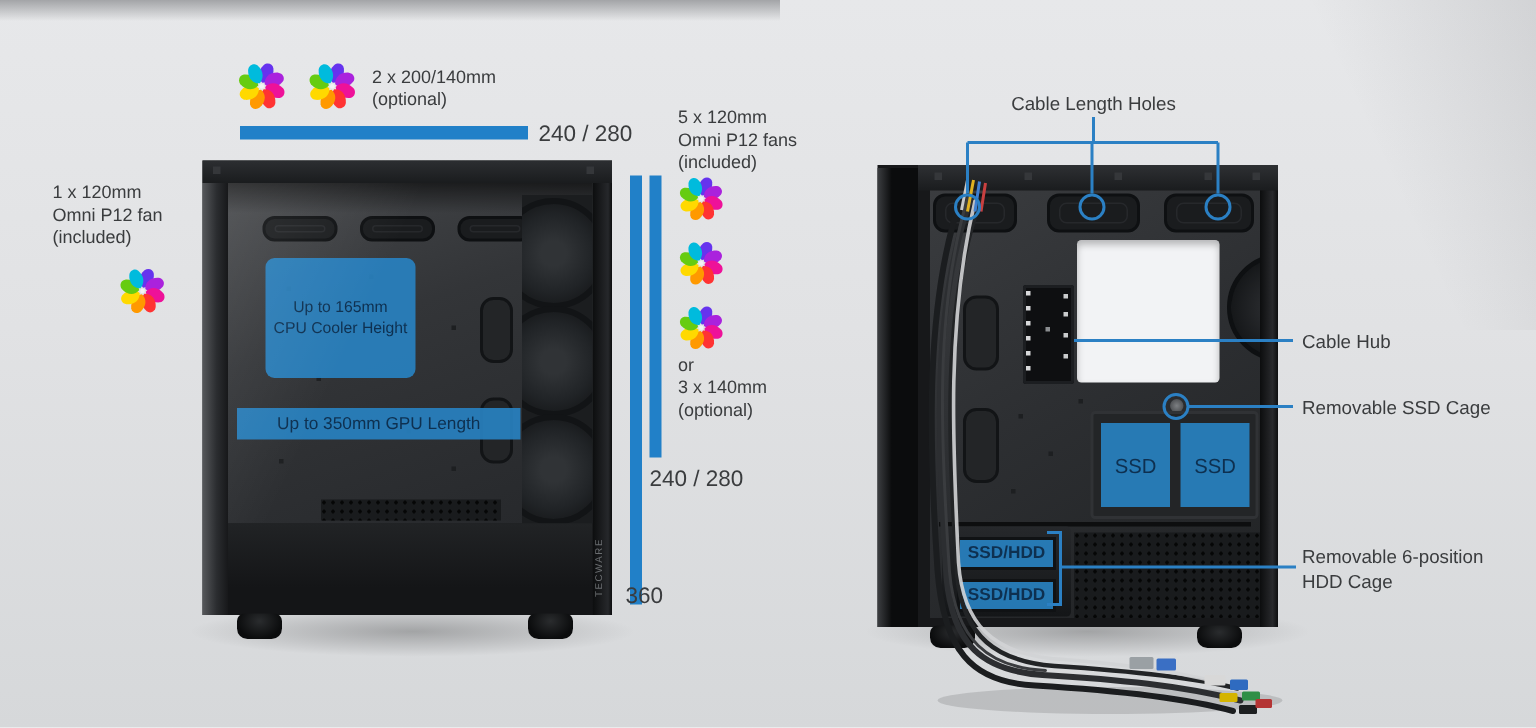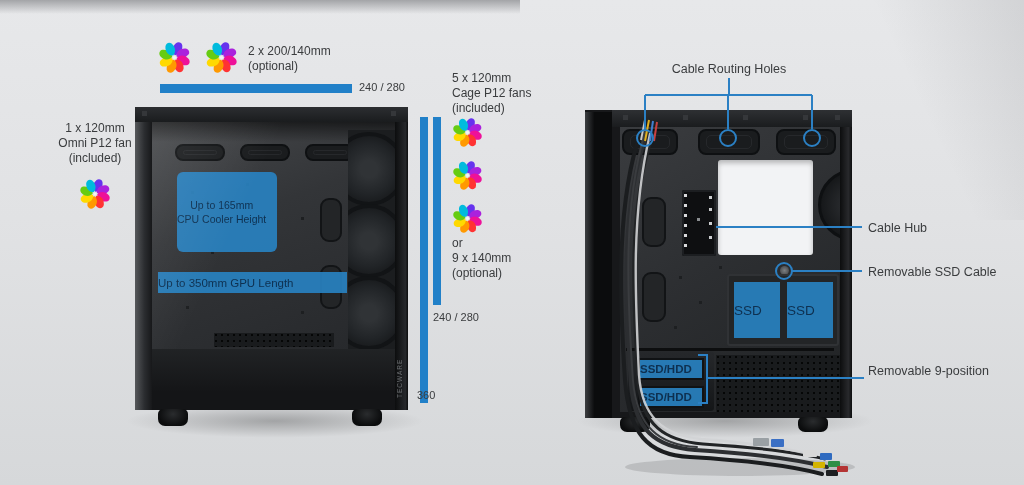--- a/index.html
+++ b/index.html
@@ -1,23 +1,23 @@
 <!DOCTYPE html>
 <html><head>
 <meta charset="utf-8">
 <style>
   html,body{margin:0;padding:0}
   .stage{position:relative;width:1024px;height:485px;overflow:hidden;
     background:linear-gradient(180deg,#e7e8ea 0%,#e1e2e4 45%,#d6d8da 100%);
     font-family:"Liberation Sans",sans-serif;color:#3a3c3e}
   .abs{position:absolute}
   .note{font-size:12px;line-height:15px;color:#3a3c3e}
-  .dim{font-size:11px;color:#3a3c3e}
+  .dim{font-size:15px;color:#3a3c3e}
   .bluebar{background:#2180c8}
-  .overlay{background:rgba(40,129,192,.92);color:#0e3050;display:flex;align-items:center;text-align:center}
+  .overlay{background:rgba(40,129,192,.92);color:#0e3050;display:flex;align-items:center;justify-content:center;text-align:center}
   .callout{font-size:12.5px;line-height:17px;color:#3a3c3e}
   .vent{background:#1a1c1e;border:2px solid #0e1012;border-radius:8px;box-sizing:border-box}
   .vent:before{content:"";position:absolute;left:6px;right:6px;top:4px;bottom:4px;border:1px solid #26282b;border-radius:5px}
   .grommet{background:#232527;border:2px solid #121416;border-radius:9px;box-sizing:border-box}
   .foot{background:radial-gradient(ellipse at 50% 30%,#2a2c2e,#0b0c0d 70%);border-radius:5px 5px 7px 7px}
   .fan-circle{position:absolute;width:74px;height:74px;border-radius:50%;
     background:radial-gradient(circle at 50% 50%,#303336 18%,#212427 55%,#17191b 78%);
     border:4px solid #121416;box-sizing:border-box}
   .screws{width:1px;height:1px;background:transparent}
   .mesh{background-color:#191b1d;background-image:radial-gradient(circle at 2px 2px,#050606 1px,transparent 1.4px);background-size:6px 6px}
@@ -170,46 +170,46 @@
   <svg class="abs" style="left:205px;top:41px" width="33" height="33" viewBox="-36 -36 72 72">
       <use href="#fan-sym"></use>
     </svg>
   <div class="abs note" style="left:248px;top:44px">
     <div>2 x 200/140mm</div>
     <div>(optional)</div>
   </div>
   <div class="abs bluebar" style="left:160px;top:84px;width:192px;height:9px"></div>
   <div class="abs dim" style="left:359px;top:81px">240 / 280</div>
 
-  <div class="abs note" style="left:35px;top:121px;width:120px;text-align:center">
+  <div class="abs note" style="left:35px;top:121px;width:120px;">
     <div>1 x 120mm</div>
     <div>Omni P12 fan</div>
     <div>(included)</div>
   </div>
   <svg class="abs" style="left:79px;top:178px" width="32" height="32" viewBox="-36 -36 72 72">
       <use href="#fan-sym"></use>
     </svg>
 
   <div class="abs note" style="left:452px;top:71px">
     <div>5 x 120mm</div>
-    <div>Cage P12 fans</div>
+    <div>Omni P12 fans</div>
     <div>(included)</div>
   </div>
   <svg class="abs" style="left:452px;top:117px" width="31" height="31" viewBox="-36 -36 72 72">
       <use href="#fan-sym"></use>
     </svg>
   <svg class="abs" style="left:452px;top:160px" width="31" height="31" viewBox="-36 -36 72 72">
       <use href="#fan-sym"></use>
     </svg>
   <svg class="abs" style="left:452px;top:203px" width="31" height="31" viewBox="-36 -36 72 72">
       <use href="#fan-sym"></use>
     </svg>
   <div class="abs note" style="left:452px;top:236px">
     <div>or</div>
-    <div>9 x 140mm</div>
+    <div>3 x 140mm</div>
     <div>(optional)</div>
   </div>
 
   <div class="abs bluebar" style="left:420px;top:117px;width:8px;height:286px"></div>
   <div class="abs bluebar" style="left:433px;top:117px;width:8px;height:188px"></div>
   <div class="abs dim" style="left:433px;top:311px">240 / 280</div>
   <div class="abs dim" style="left:417px;top:389px">360</div>
 
   <svg class="abs" style="left:0;top:0" width="1024" height="485" viewBox="0 0 1024 485">
     <g fill="none" stroke="#2b80c4" stroke-width="2">
@@ -217,20 +217,21 @@
       <circle cx="645" cy="138" r="8"></circle>
       <circle cx="728" cy="138" r="8"></circle>
       <circle cx="812" cy="138" r="8"></circle>
       <path d="M716 227 H862"></path>
       <circle cx="784" cy="271" r="8"></circle>
       <path d="M792 271 H862"></path>
       <path d="M698 355 H707 V403 H698 M707 378 H864"></path>
     </g>
   </svg>
 
-  <div class="abs callout" style="left:629px;top:61px;width:200px;text-align:center">Cable Routing Holes</div>
+  <div class="abs callout" style="left:629px;top:61px;width:200px;text-align:center">Cable Length Holes</div>
   <div class="abs callout" style="left:868px;top:220px">Cable Hub</div>
-  <div class="abs callout" style="left:868px;top:264px">Removable SSD Cable</div>
+  <div class="abs callout" style="left:868px;top:264px">Removable SSD Cage</div>
   <div class="abs callout" style="left:868px;top:363px">
-    <div>Removable 9-position</div>
+    <div>Removable 6-position</div>
+    <div>HDD Cage</div>
   </div>
 
 </div>
 
 </body></html>

